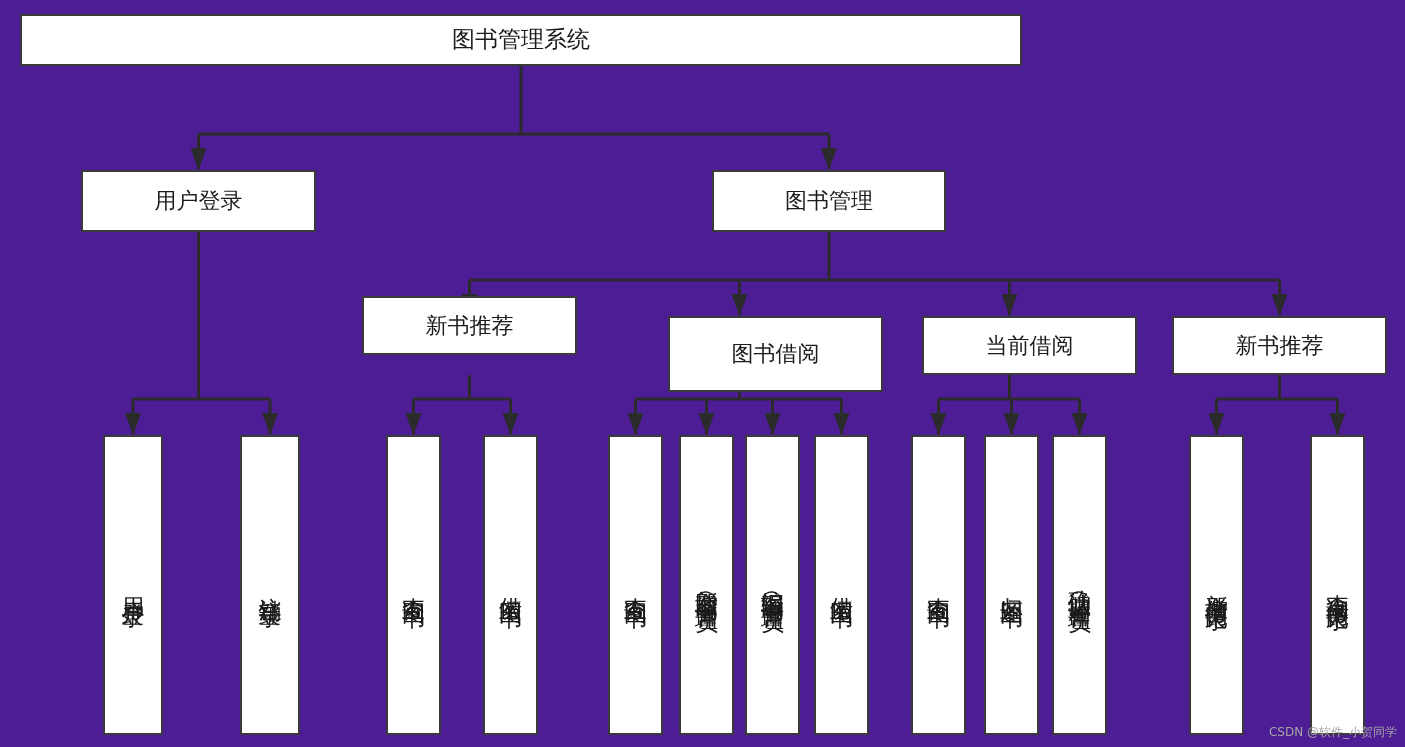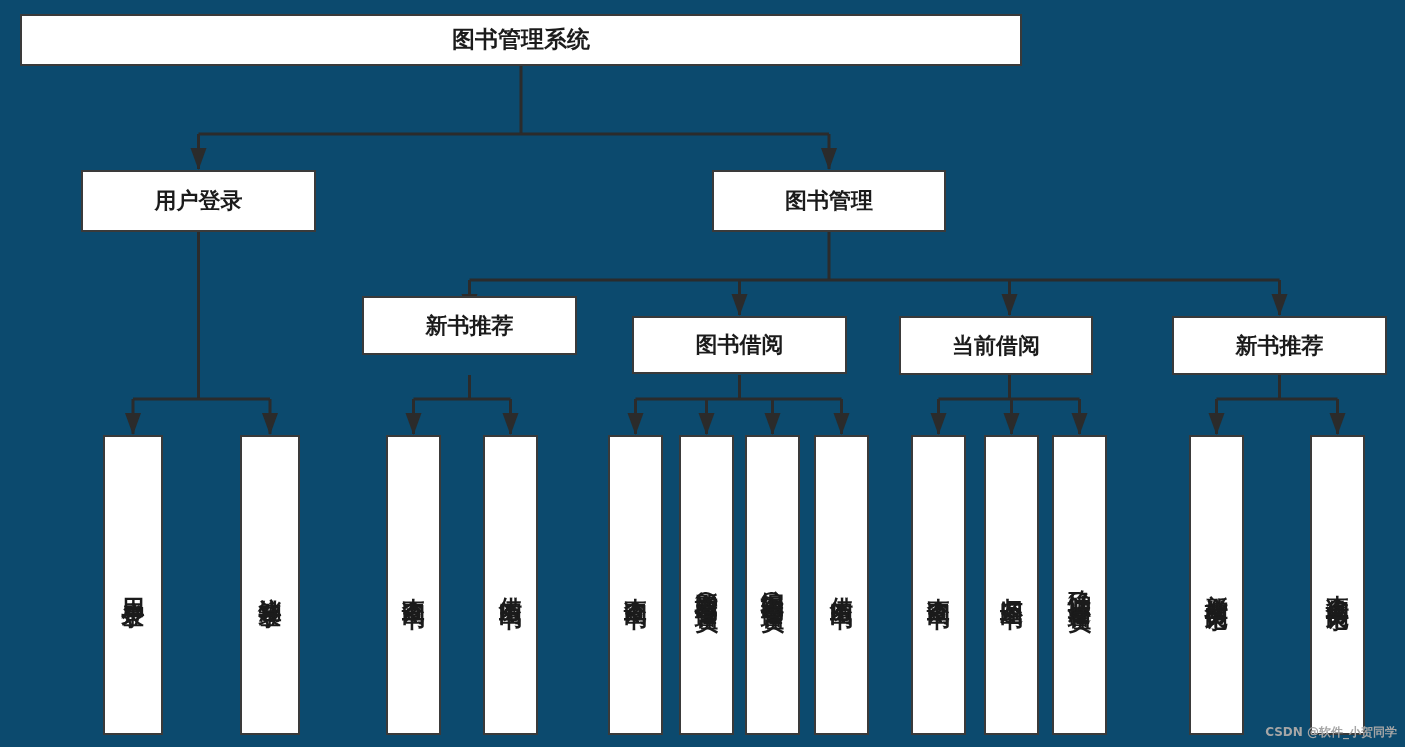--- a/index.html
+++ b/index.html
@@ -7,23 +7,22 @@
     padding: 0;
     background: #ffffff;
   }
   body {
     font-family: "DejaVu Sans", "Liberation Sans", sans-serif;
   }
   #canvas {
     position: relative;
     width: 1405px;
     height: 747px;
-    background: #0c4a6e;
+    background: #4c1d95;
     overflow: hidden;
-    font-weight: bold;
   }
   svg#edges {
     position: absolute;
     left: 0;
     top: 0;
     width: 1405px;
     height: 747px;
   }
   .node {
     position: absolute;
@@ -128,24 +127,24 @@
       </div>
       <div class="node horizontal " style="left: 81px; top: 170px; width: 235px; height: 62px;">
         <span class="node-label">用户登录</span>
       </div>
       <div class="node horizontal " style="left: 712px; top: 170px; width: 234px; height: 62px;">
         <span class="node-label">图书管理</span>
       </div>
       <div class="node horizontal " style="left: 362px; top: 296px; width: 215px; height: 59px;">
         <span class="node-label">新书推荐</span>
       </div>
-      <div class="node horizontal " style="left: 632px; top: 316px; width: 215px; height: 58px;">
+      <div class="node horizontal " style="left: 668px; top: 316px; width: 215px; height: 76px;">
         <span class="node-label">图书借阅</span>
       </div>
-      <div class="node horizontal " style="left: 899px; top: 316px; width: 194px; height: 59px;">
+      <div class="node horizontal " style="left: 922px; top: 316px; width: 215px; height: 59px;">
         <span class="node-label">当前借阅</span>
       </div>
       <div class="node horizontal " style="left: 1172px; top: 316px; width: 215px; height: 59px;">
         <span class="node-label">新书推荐</span>
       </div>
       <div class="node vertical " style="left: 103px; top: 435px; width: 60px; height: 300px;">
         <span class="node-label">用户登录</span>
       </div>
       <div class="node vertical " style="left: 240px; top: 435px; width: 60px; height: 300px;">
         <span class="node-label">注销登录</span>

